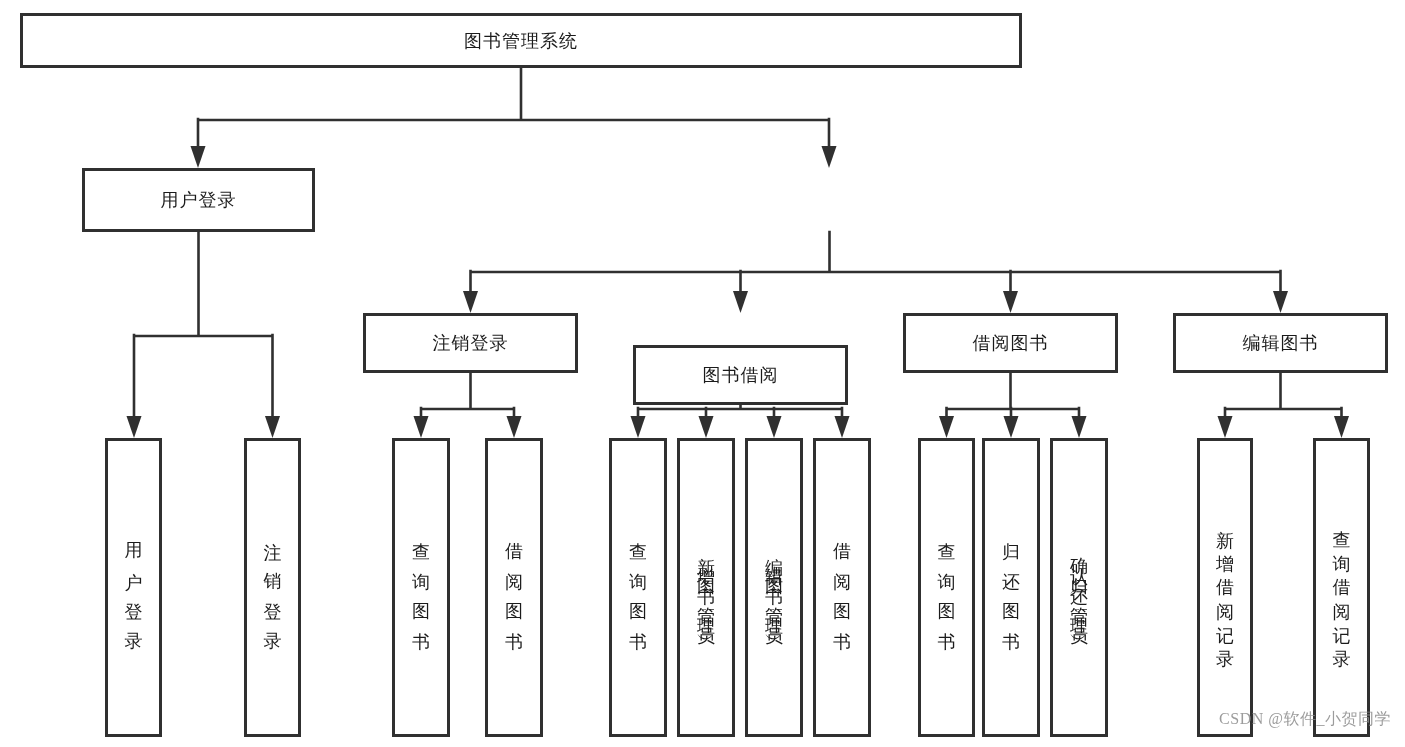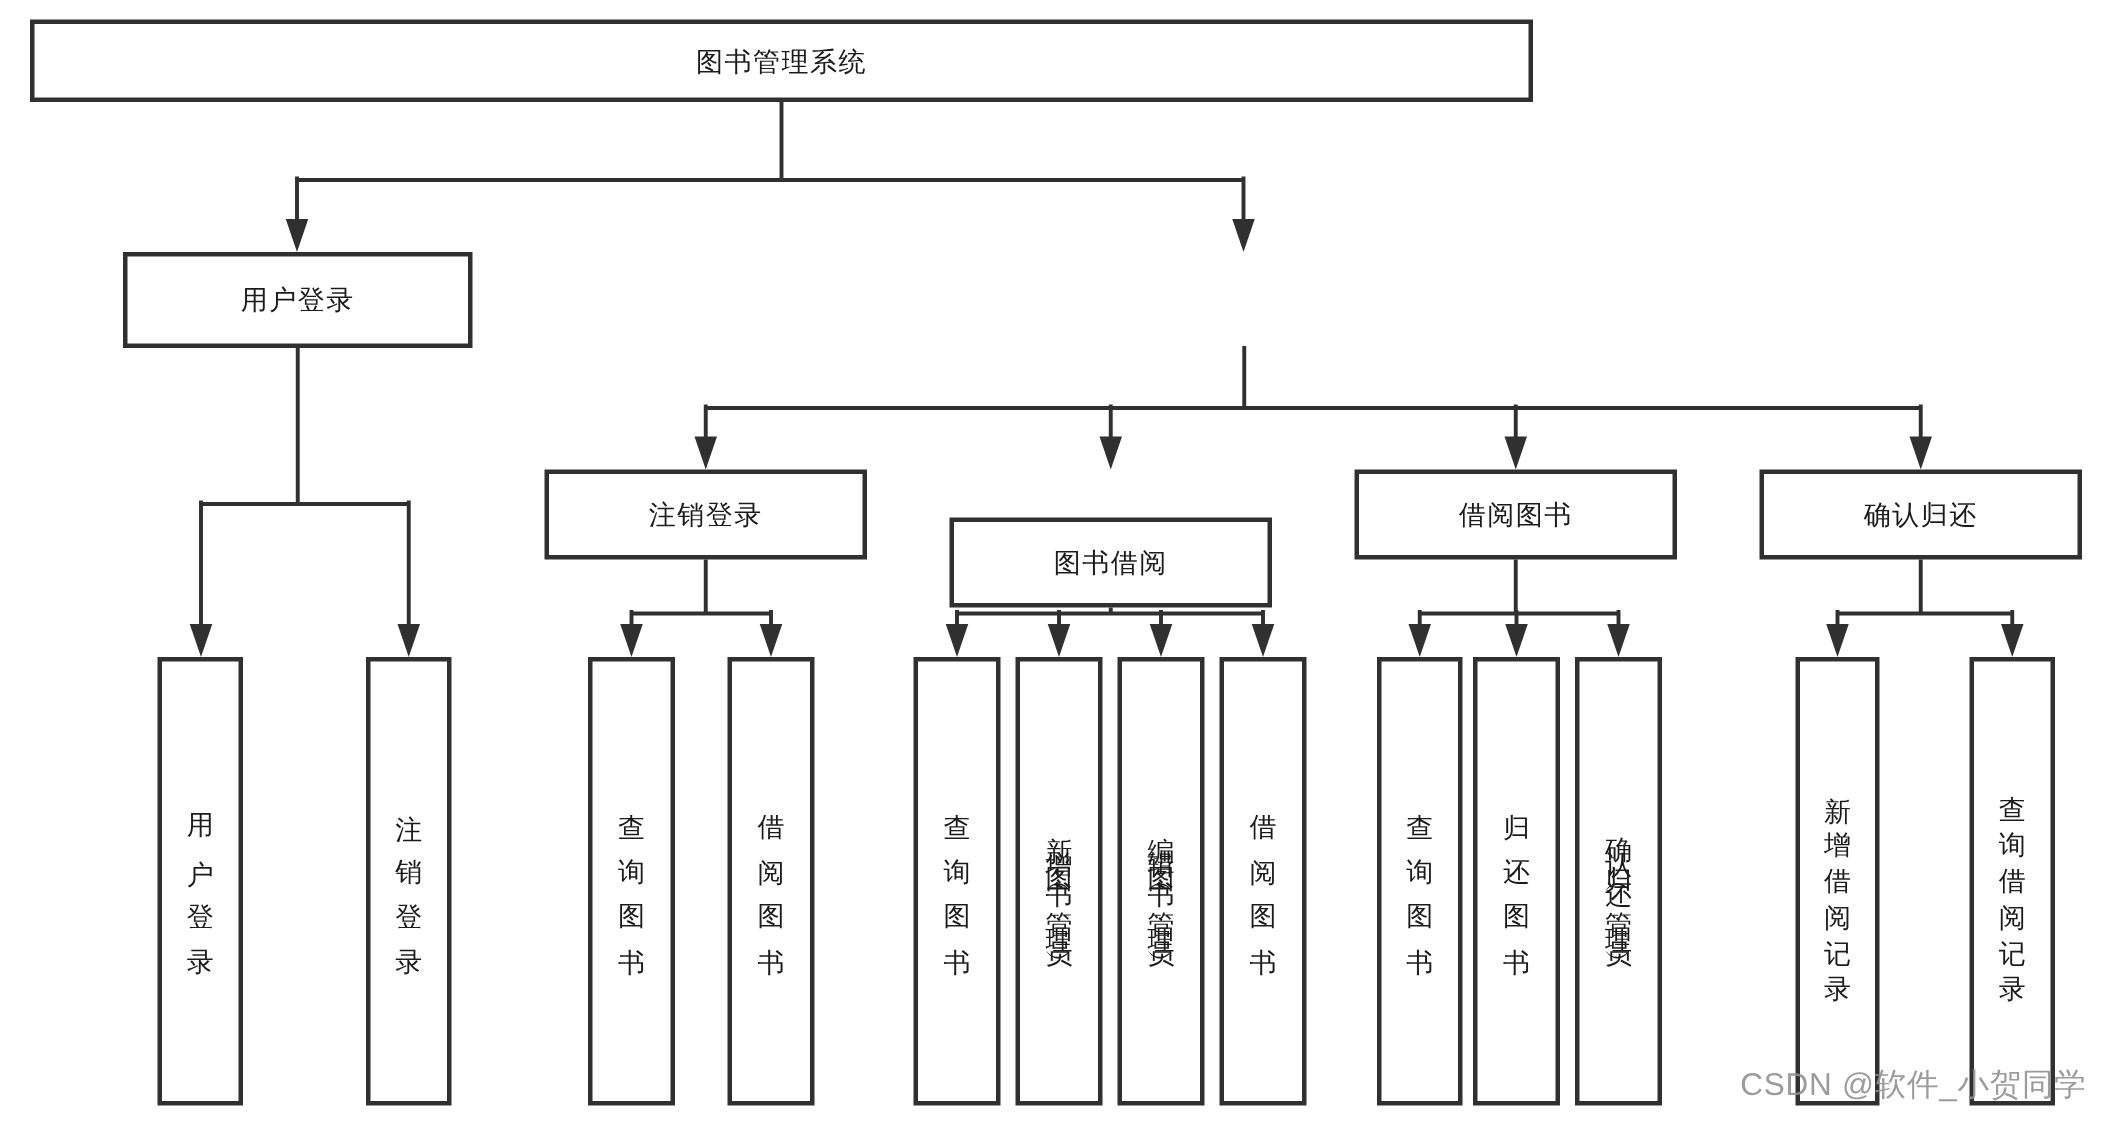--- a/index.html
+++ b/index.html
@@ -7,21 +7,21 @@
     --text:#1b1b1b;
     --watermark:#8f8f8f;
     --bg:#ffffff;
   }
   html,body{margin:0;padding:0;background:var(--bg);}
   .canvas{
     position:relative;
     width:1405px;height:747px;
     background:var(--bg);
     overflow:hidden;
-    font-family:Liberation Sans, sans-serif;
+    font-family:Liberation Serif, serif;
   }
   .connector{position:absolute;left:0;top:0;width:1405px;height:747px;}
   .connector path{stroke:var(--line);stroke-width:2.6;fill:none;stroke-linecap:square;}
   .connector polygon{fill:var(--line);stroke:none;}
   .box{
     position:absolute;
     box-sizing:border-box;
     background:var(--bg);
     border:3px solid var(--line);
     display:flex;align-items:center;justify-content:center;
@@ -51,21 +51,21 @@
   .v-text{
     writing-mode:vertical-rl;
     text-orientation:mixed;
     font-size:18px;color:var(--text);
     line-height:1;
     white-space:nowrap;
   }
   .watermark{
     position:absolute;
     right:14px;top:709px;
-    font-size:21px;
+    font-size:16px;
     color:var(--watermark);
     opacity:.88;
     letter-spacing:.5px;
     z-index:10;
     white-space:nowrap;
     margin-left:32px;
   }
 </style>
 </head>
 <body>
@@ -120,21 +120,21 @@
   <div class="box lv3 lv3-0">
     <span class="h-label">注销登录</span>
   </div>
   <div class="box lv3 lv3-1">
     <span class="h-label">图书借阅</span>
   </div>
   <div class="box lv3 lv3-2">
     <span class="h-label">借阅图书</span>
   </div>
   <div class="box lv3 lv3-3">
-    <span class="h-label">确认归还</span>
+    <span class="h-label">编辑图书</span>
   </div>
 
   <div class="box leaf leaf-0">
     <span class="v-text" style="letter-spacing: 30px;">用户登录</span>
   </div>
   <div class="box leaf leaf-1">
     <span class="v-text" style="letter-spacing: 30px;">注销登录</span>
   </div>
   <div class="box leaf leaf-2">
     <span class="v-text" style="letter-spacing: 30px;">查询图书</span>

